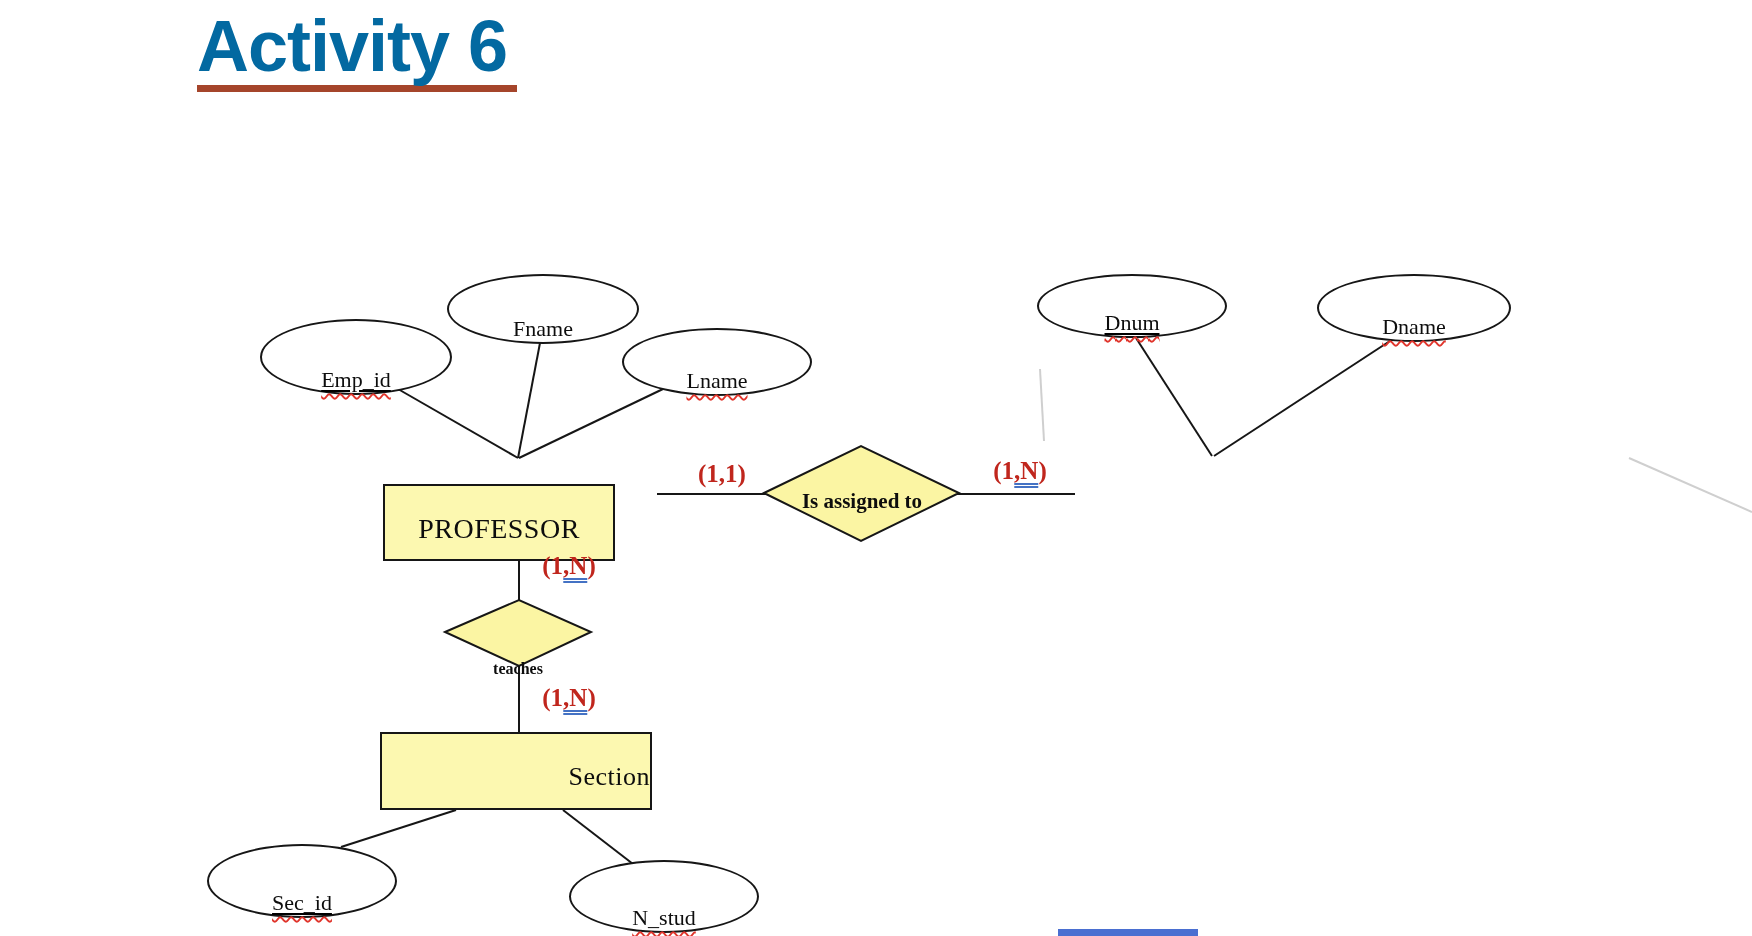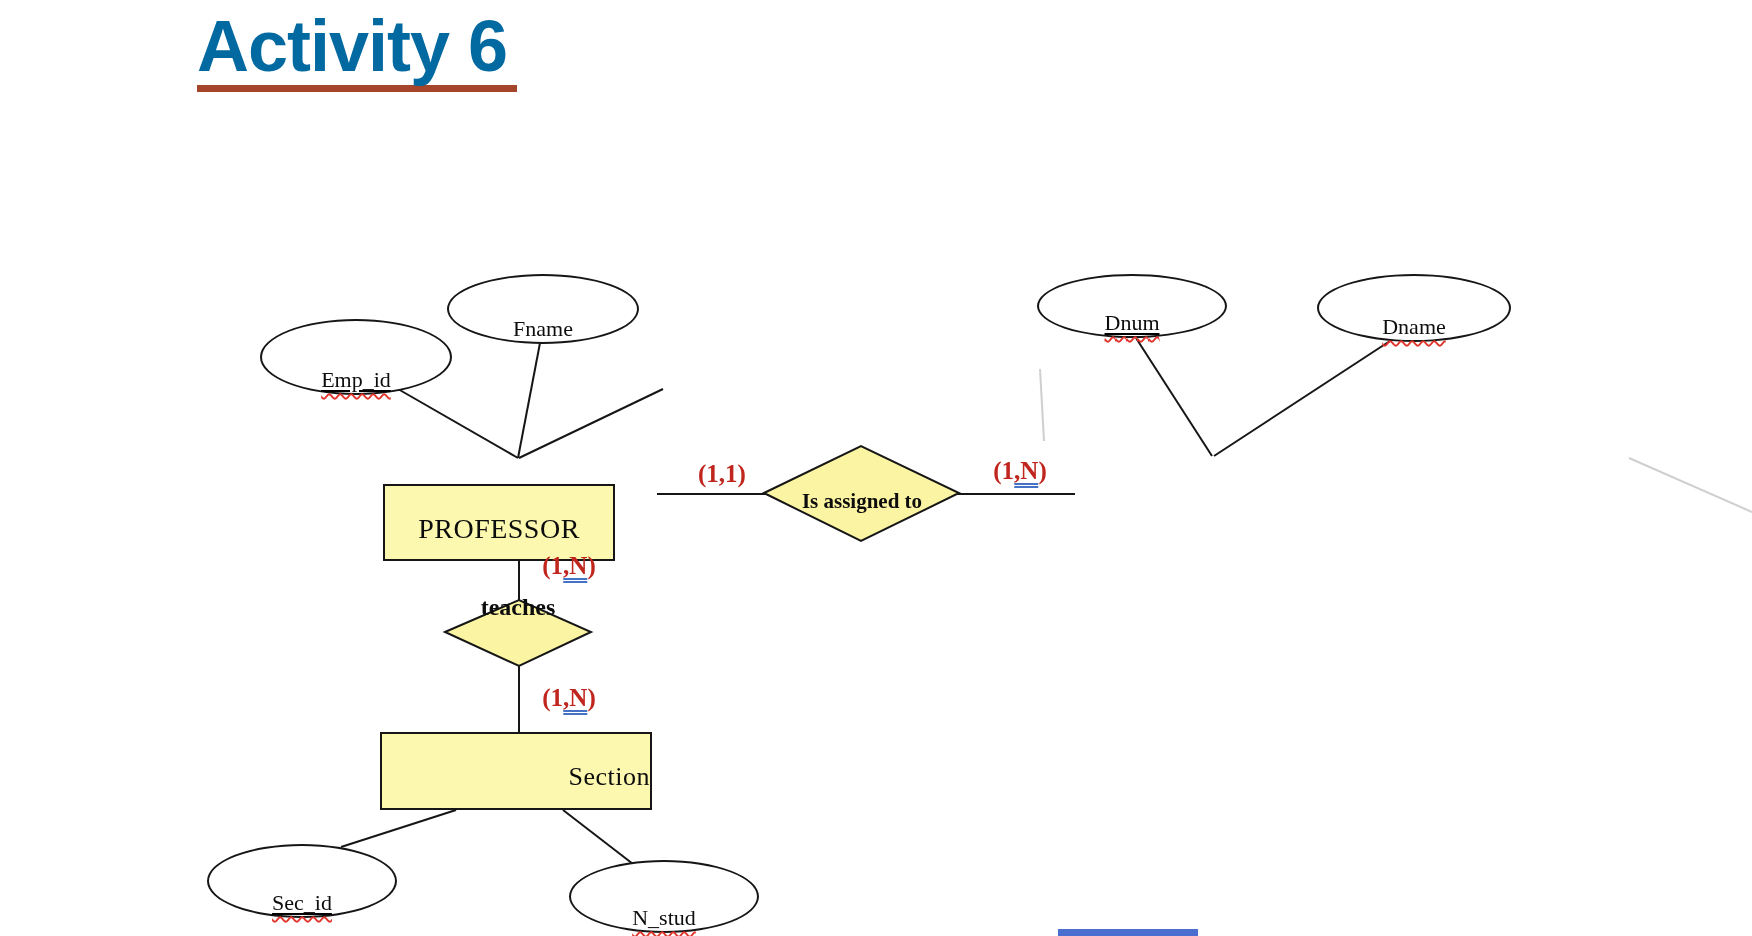--- a/index.html
+++ b/index.html
@@ -76,20 +76,23 @@
     <polygon points="764,493 861,446 959,493 861,541" fill="#FBF5A3" stroke="#161616" stroke-width="2"></polygon>
     <polygon points="445,632 519,600 591,632 519,666" fill="#FBF5A3" stroke="#161616" stroke-width="2"></polygon>
   </svg>
 
   <div class="ellipse" style="left:260px;top:319px;width:192px;height:76px;">
     <span class="u-key"><span class="u-spell">Emp_id</span></span>
   </div>
   <div class="ellipse" style="left:447px;top:274px;width:192px;height:70px;">
     <span>Fname</span>
   </div>
+  <div class="ellipse" style="left:622px;top:328px;width:190px;height:68px;">
+    <span class="u-spell">Lname</span>
+  </div>
   <div class="ellipse" style="left:1037px;top:274px;width:190px;height:64px;">
     <span class="u-key"><span class="u-spell">Dnum</span></span>
   </div>
   <div class="ellipse" style="left:1317px;top:274px;width:194px;height:68px;">
     <span class="u-spell">Dname</span>
   </div>
   <div class="ellipse" style="left:207px;top:844px;width:190px;height:74px;">
     <span class="u-key"><span class="u-spell">Sec_id</span></span>
   </div>
   <div class="ellipse" style="left:569px;top:860px;width:190px;height:73px;">
@@ -97,21 +100,21 @@
   </div>
 
   <div class="entity" style="left:383px;top:484px;width:232px;height:77px;">
     <span>PROFESSOR</span>
   </div>
   <div class="entity" style="left:380px;top:732px;width:272px;height:78px;font-size:26px;justify-content:flex-end;">
     <span>Section</span>
   </div>
 
   <div class="diamond-label" style="left:862px;top:501px;font-size:21px;">Is assigned to</div>
-  <div class="diamond-label" style="left:518px;top:607px;font-size:24px;">teaches</div>
+  <div class="diamond-label" style="left:518px;top:669px;font-size:16px;">teaches</div>
 
   <div class="card" style="left:722px;top:474px;">(1,1)</div>
   <div class="card" style="left:1020px;top:473px;"><span>(1</span><span class="u-gram">,N</span><span>)</span></div>
   <div class="card" style="left:569px;top:568px;"><span>(1</span><span class="u-gram">,N</span><span>)</span></div>
   <div class="card" style="left:569px;top:700px;"><span>(1</span><span class="u-gram">,N</span><span>)</span></div>
 
   <div class="bottom-bar"></div>
 </div>
 
 </body></html>

